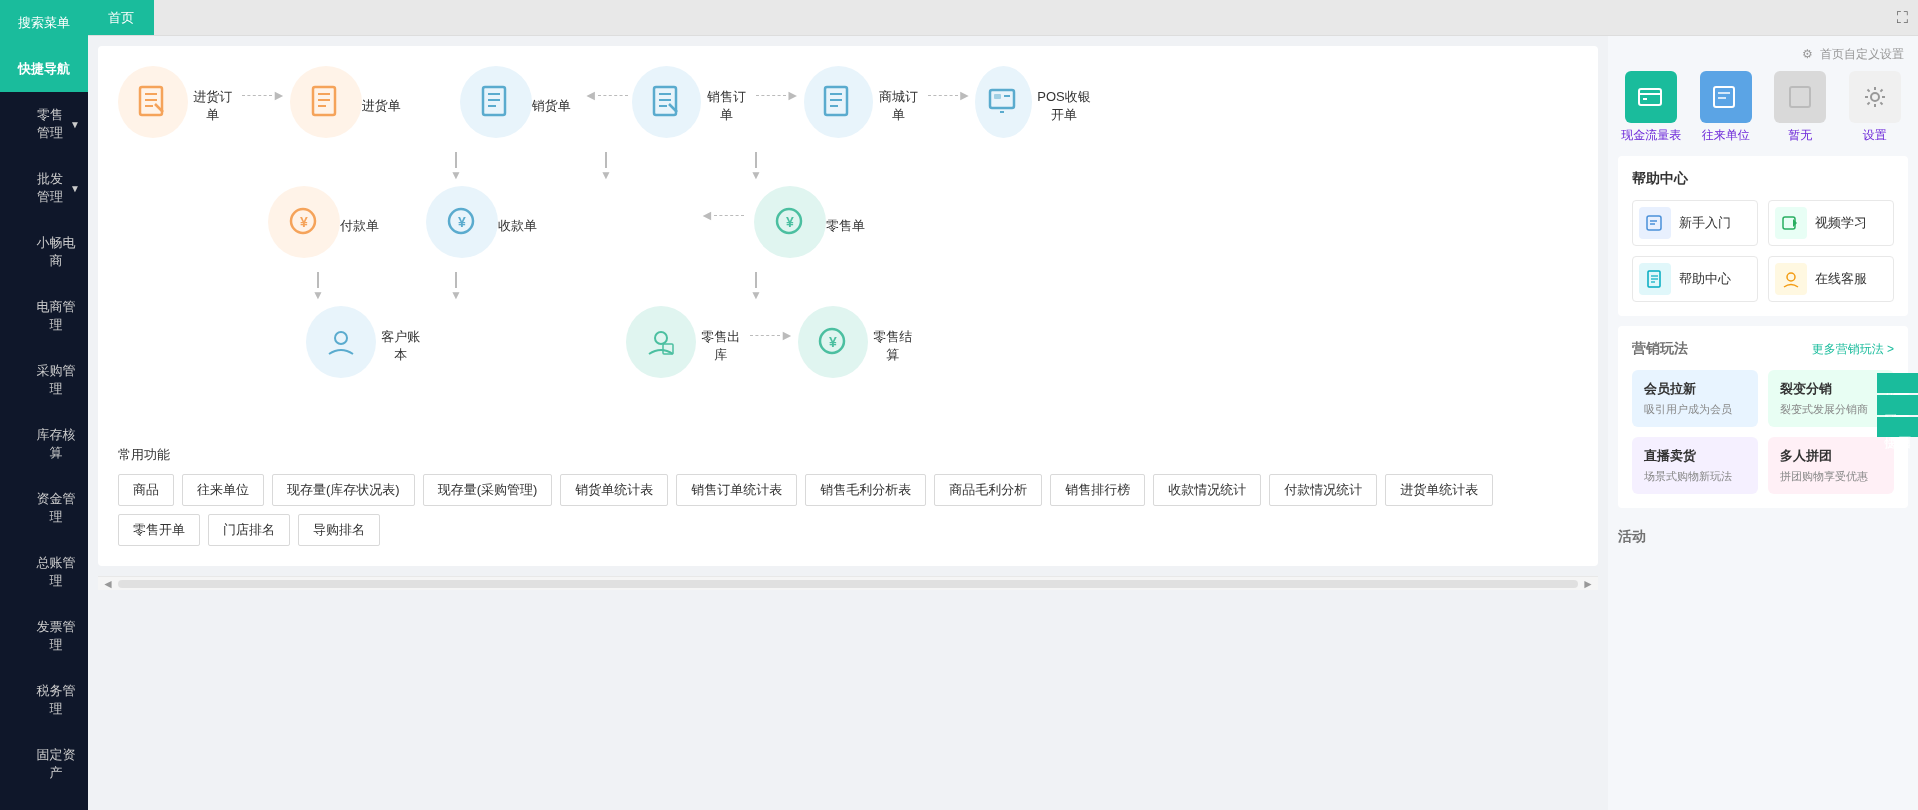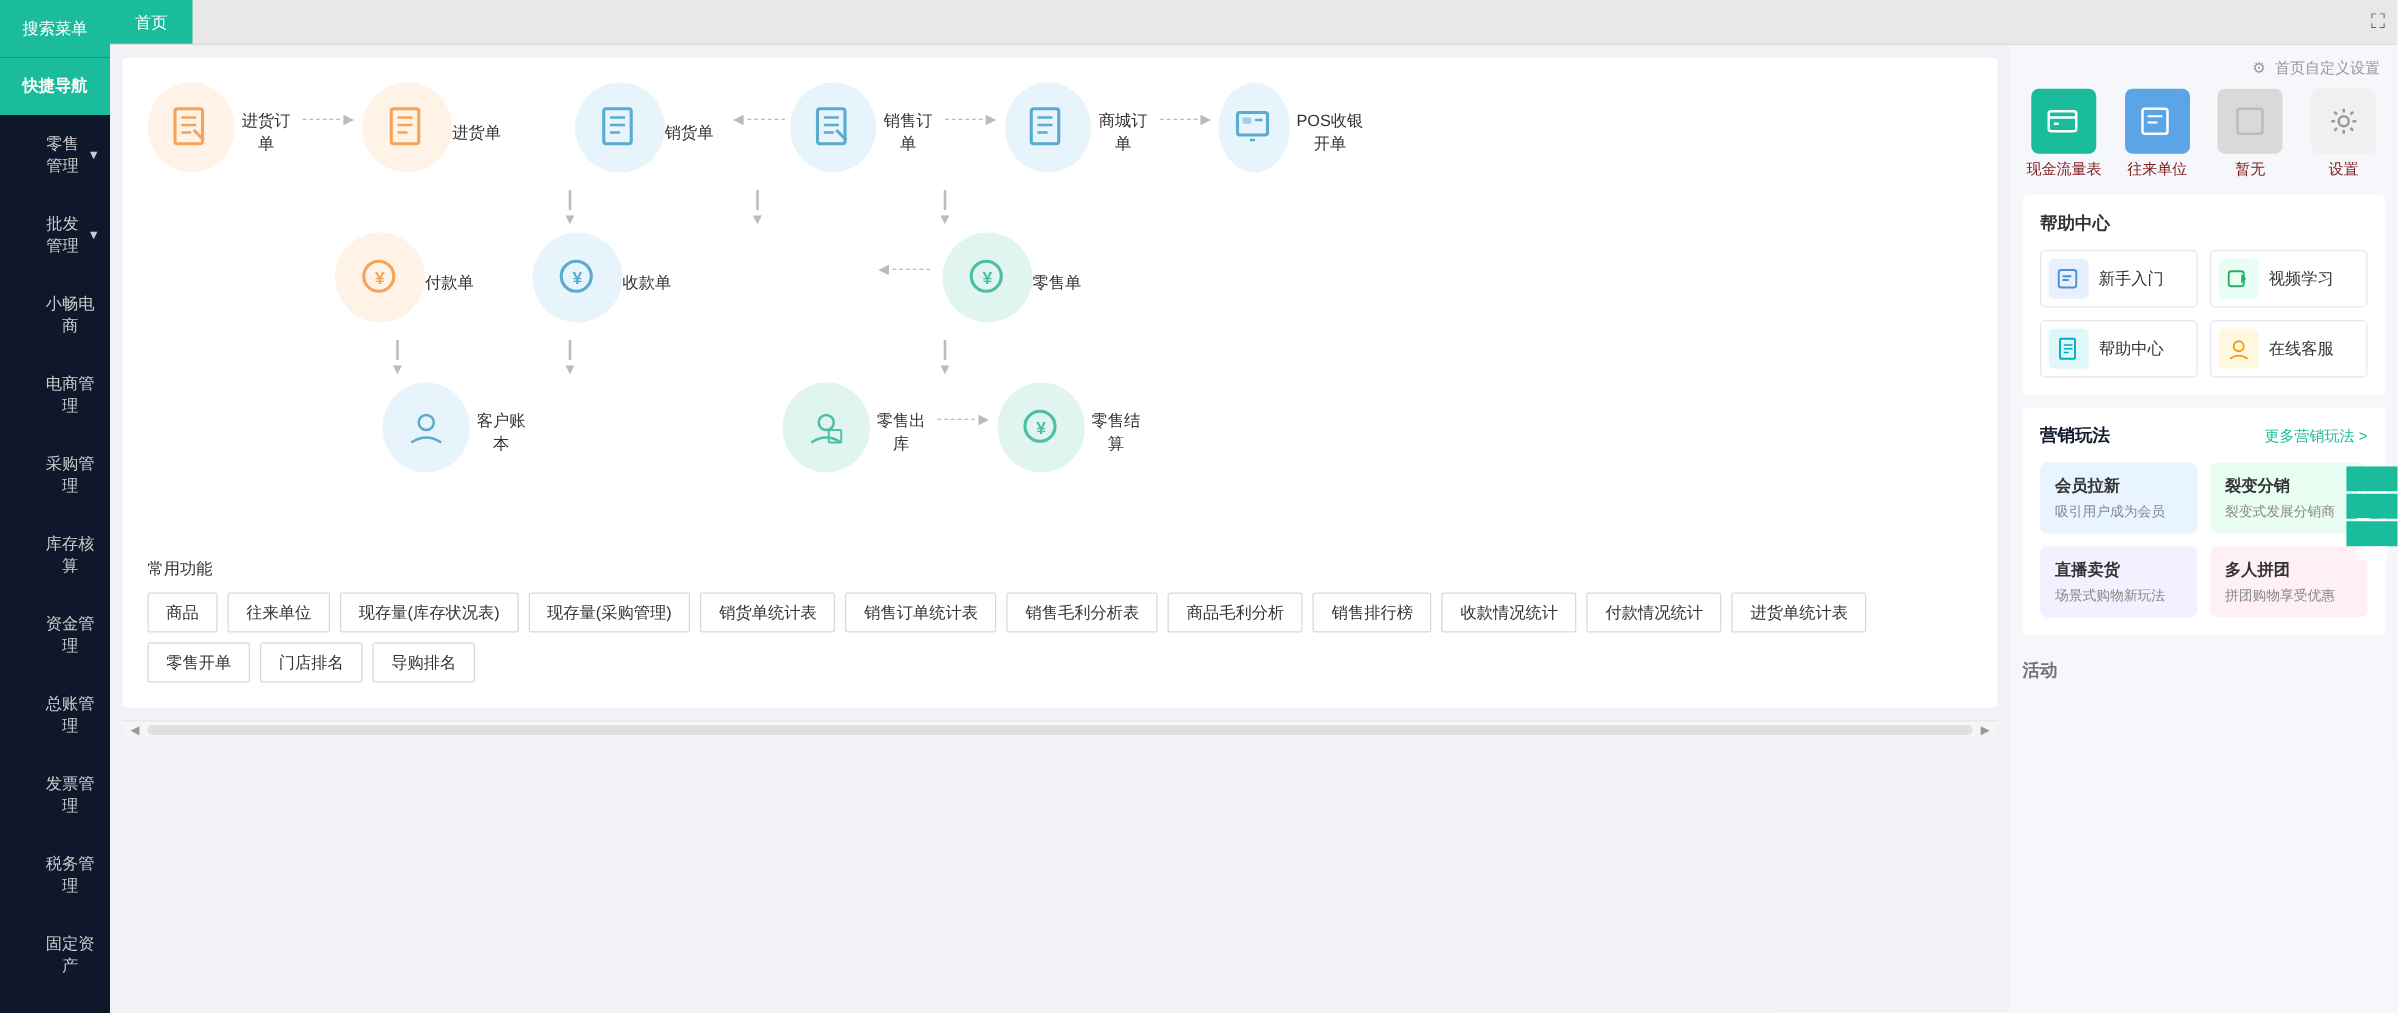--- a/index.html
+++ b/index.html
@@ -202,21 +202,21 @@
       display: flex;
       align-items: center;
       justify-content: center;
       font-size: 24px;
       margin-bottom: 4px;
     }
     .qa-icon-box.teal { background: #1abc9c; color: white; }
     .qa-icon-box.blue-light { background: #5ba4e5; color: white; }
     .qa-icon-box.gray { background: #d9d9d9; color: #999; }
     .qa-icon-box.light-gray { background: #f0f0f0; color: #999; }
-    .qa-label { font-size: 12px; color: #7f1d1d; text-align: center; }
+    .qa-label { font-size: 12px; color: #6d28d9; text-align: center; }
 
     .customize-link {
       font-size: 12px;
       color: #666;
       text-align: right;
       margin-bottom: 8px;
       cursor: pointer;
     }
     .customize-link span { color: #999; margin-right: 4px; }
 
@@ -269,21 +269,21 @@
       border-radius: 4px;
       padding: 14px;
       margin-bottom: 10px;
     }
     .marketing-header {
       display: flex;
       justify-content: space-between;
       align-items: center;
       margin-bottom: 12px;
     }
-    .marketing-title { font-size: 14px; font-weight: bold; color: #0f172a; }
+    .marketing-title { font-size: 14px; font-weight: bold; color: #737373; }
     .marketing-more { font-size: 12px; color: #1abc9c; cursor: pointer; }
     .marketing-grid {
       display: grid;
       grid-template-columns: 1fr 1fr;
       gap: 10px;
     }
     .marketing-item {
       background: #f0f7ff;
       border-radius: 6px;
       padding: 10px 12px;

